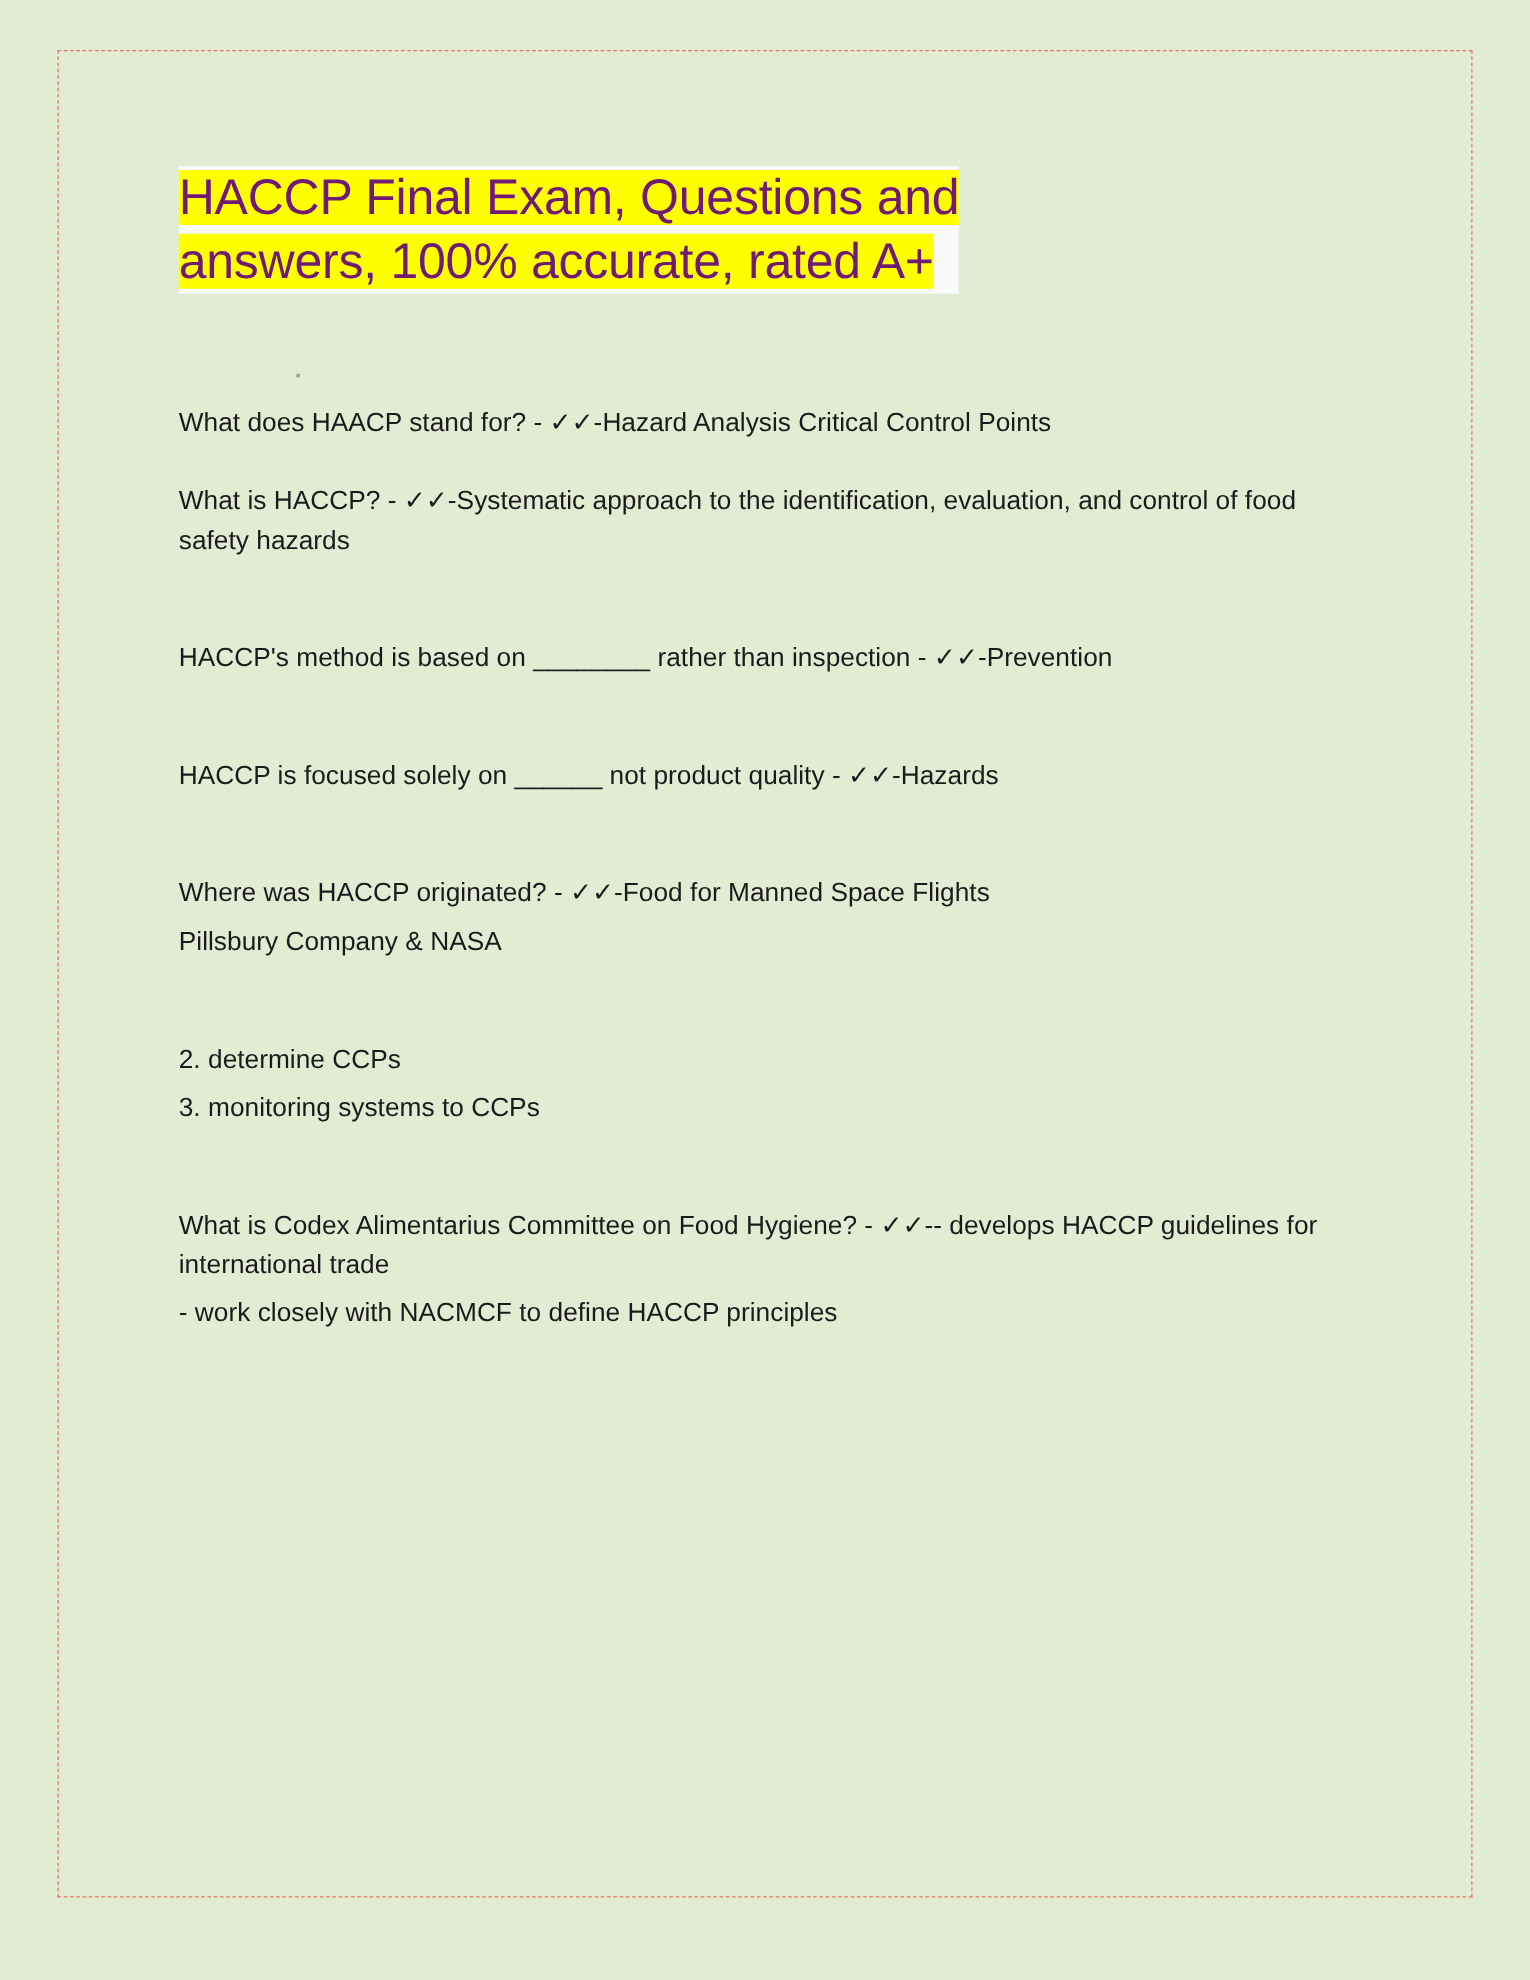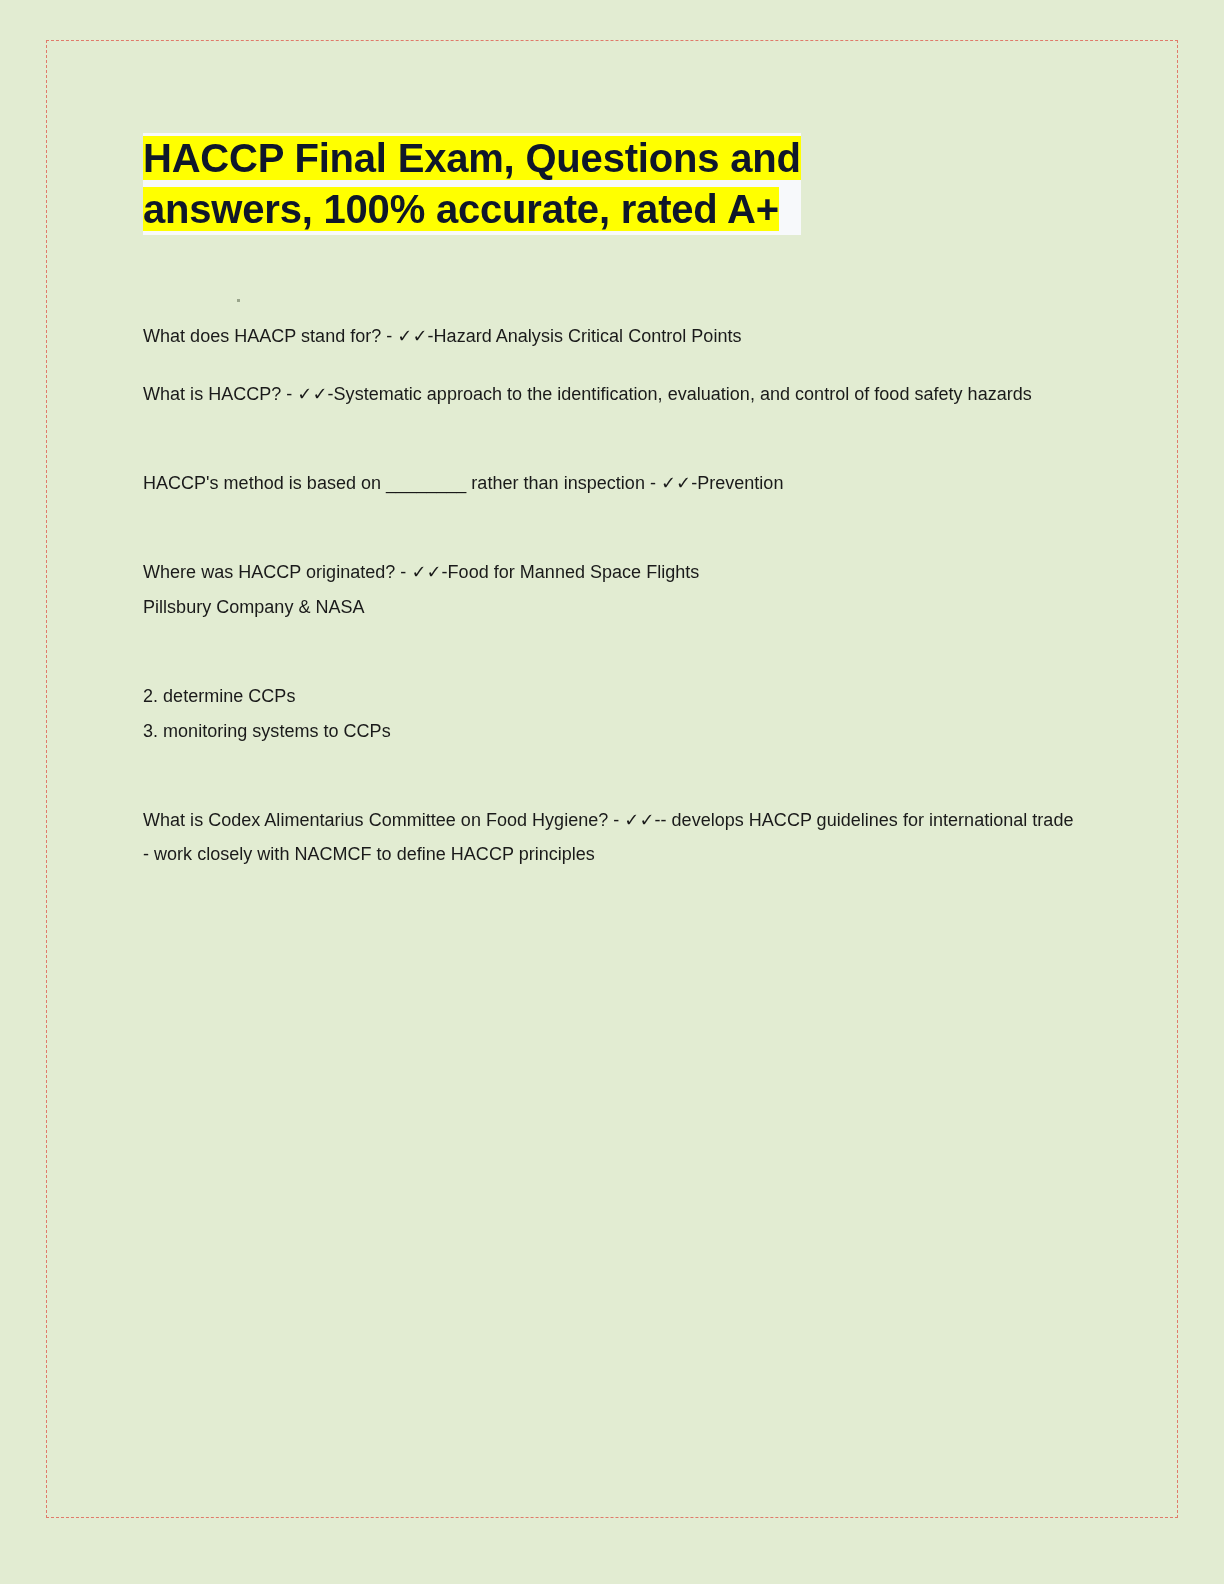--- a/index.html
+++ b/index.html
@@ -25,22 +25,22 @@
   }
   .content {
     position: absolute;
     left: 96px;
     top: 92px;
     width: 940px;
   }
   .doc-title {
     font-family: "Liberation Sans", sans-serif;
     font-size: 40px;
-    font-weight: bold;
-    color: #0f172a;
+    font-weight: normal;
+    color: #701a75;
     line-height: 1.28;
     margin: 0;
     letter-spacing: -0.2px;
   }
   .doc-title .hl {
     background: #ffff00;
     box-decoration-break: clone;
     -webkit-box-decoration-break: clone;
   }
   .title-wrap {
@@ -48,21 +48,21 @@
     display: inline-block;
     padding-right: 0px;
   }
   .qa-block {
     margin-top: 30px;
   }
   .qa-block:first-of-type {
     margin-top: 0;
   }
   .line {
-    font-size: 18px;
+    font-size: 21px;
     color: #1a1a1a;
     line-height: 1.52;
     margin: 0 0 0 0;
     letter-spacing: 0.02px;
   }
   .line + .line {
     margin-top: 7px;
   }
   .spacer-sm {
     height: 30px;
@@ -96,20 +96,23 @@
       </div>
 
       <div class="qa-block" style="">
         <p class="line">What is HACCP? - ✓✓-Systematic approach to the identification, evaluation, and control of food safety hazards</p>
       </div>
 
       <div class="qa-block" style="margin-top:62px;">
         <p class="line">HACCP's method is based on ________ rather than inspection - ✓✓-Prevention</p>
       </div>
 
+      <div class="qa-block" style="margin-top:62px;">
+        <p class="line">HACCP is focused solely on ______ not product quality - ✓✓-Hazards</p>
+      </div>
 
       <div class="qa-block" style="margin-top:62px;">
         <p class="line">Where was HACCP originated? - ✓✓-Food for Manned Space Flights</p>
         <p class="line">Pillsbury Company &amp; NASA</p>
       </div>
 
 
       <div class="qa-block" style="margin-top:62px;">
         <p class="line">2. determine CCPs</p>
         <p class="line">3. monitoring systems to CCPs</p>

